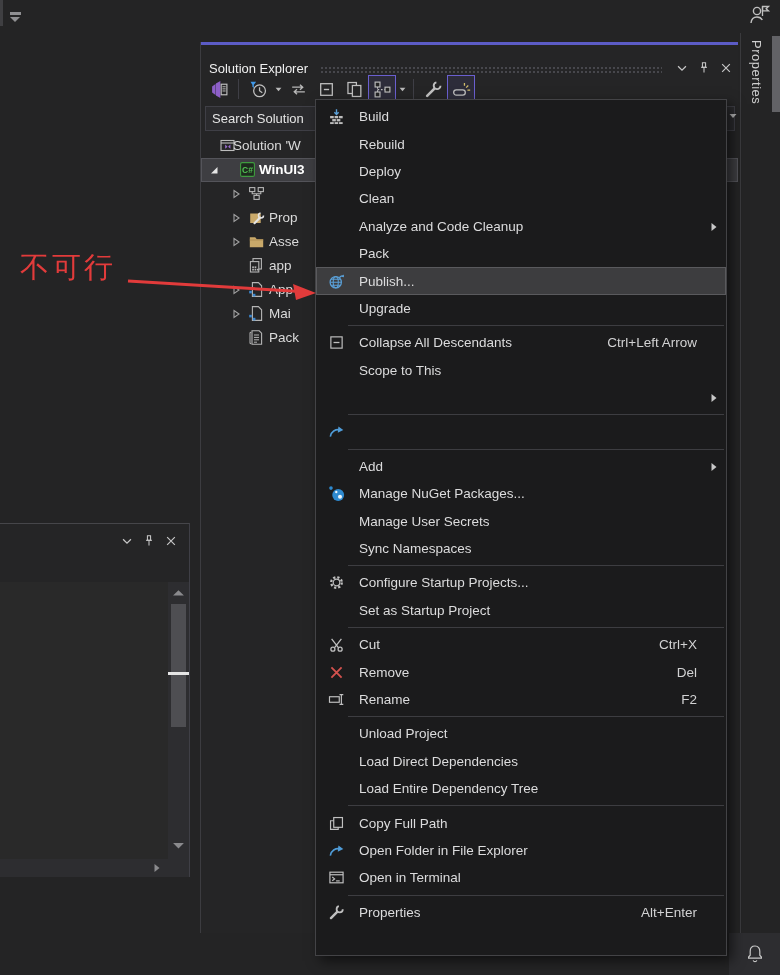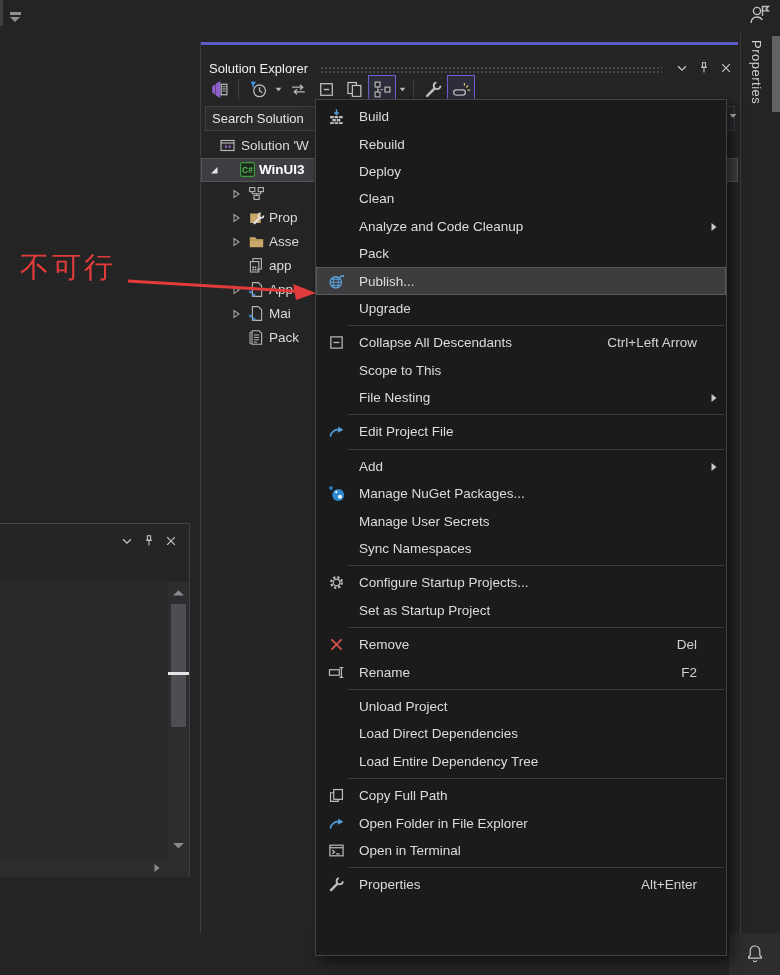--- a/index.html
+++ b/index.html
@@ -234,21 +234,21 @@
       </span>
     <div class="se-tree" id="se-tree">
         <div class="tree-row">
           <span class="tree-ico" style="left: 18px;">
             <svg viewBox="0 0 17 17">
               <rect x="2" y="3.5" width="13" height="10" fill="none" stroke="#bdbdbd" stroke-width="1.1"></rect>
               <path d="M2 6h13" stroke="#bdbdbd" stroke-width="1.1"></path>
               <path d="M6.2 7.6l2.3 2.1-2.3 2.1zM11.4 7.6L9.1 9.7l2.3 2.1z" fill="#9b6fd0"></path>
             </svg>
           </span>
-          <span class="tree-label" style="left: 40px;">Solution 'W</span>
+          <span class="tree-label" style="left: 32px;">Solution 'W</span>
         </div>
         <div class="tree-row selected">
           <span class="tree-arrow" style="left: 7px;">
             <svg viewBox="0 0 12 12">
               <path d="M9.5 3v6.5H3z" fill="#e6e6e6"></path>
             </svg>
           </span>
           <span class="tree-ico" style="left: 38px;">
             <svg viewBox="0 0 17 17">
               <rect x="1.6" y="1.6" width="13.8" height="13.8" rx="1.5" fill="#1e2a1e" stroke="#3f9c3f" stroke-width="1.1"></rect>
@@ -496,36 +496,34 @@
         </span>
         <span class="ctx-label">Collapse All Descendants</span>
         <span class="ctx-shortcut">Ctrl+Left Arrow</span>
       </div>
       <div class="ctx-item">
         <span class="ctx-icon"></span>
         <span class="ctx-label">Scope to This</span>
       </div>
       <div class="ctx-item">
         <span class="ctx-icon"></span>
-        <span class="ctx-label">File Nesting</span>
         <span class="ctx-sub">
           <svg viewBox="0 0 8 10">
             <path d="M1.5 1l5 4-5 4z" fill="#c8c8c8"></path>
           </svg>
         </span>
       </div>
       <div class="ctx-sep"></div>
       <div class="ctx-item">
         <span class="ctx-icon">
           <svg viewBox="0 0 16 16">
             <path d="M2.2 12.8C2.8 8 7 5.6 11.4 6.4" fill="none" stroke="#4f9cd8" stroke-width="1.5"></path>
             <path d="M9.8 3.2l4.6 3.4-5.2 2.6z" fill="#4f9cd8"></path>
           </svg>
         </span>
-        <span class="ctx-label">Edit Project File</span>
       </div>
       <div class="ctx-sep"></div>
       <div class="ctx-item">
         <span class="ctx-icon"></span>
         <span class="ctx-label">Add</span>
         <span class="ctx-sub">
           <svg viewBox="0 0 8 10">
             <path d="M1.5 1l5 4-5 4z" fill="#c8c8c8"></path>
           </svg>
         </span>
@@ -557,20 +555,31 @@
             <circle cx="8" cy="8" r="3.1" fill="none" stroke="#c0c0c0" stroke-width="1.1"></circle>
           </svg>
         </span>
         <span class="ctx-label">Configure Startup Projects...</span>
       </div>
       <div class="ctx-item">
         <span class="ctx-icon"></span>
         <span class="ctx-label">Set as Startup Project</span>
       </div>
       <div class="ctx-sep"></div>
+      <div class="ctx-item">
+        <span class="ctx-icon">
+          <svg viewBox="0 0 16 16">
+            <path d="M3.4 2.6l6.4 8.4M12.6 2.6L6.2 11" stroke="#c0c0c0" stroke-width="1.2" fill="none"></path>
+            <circle cx="4.6" cy="12.4" r="1.9" fill="none" stroke="#c0c0c0" stroke-width="1.2"></circle>
+            <circle cx="11.4" cy="12.4" r="1.9" fill="none" stroke="#c0c0c0" stroke-width="1.2"></circle>
+          </svg>
+        </span>
+        <span class="ctx-label">Cut</span>
+        <span class="ctx-shortcut">Ctrl+X</span>
+      </div>
       <div class="ctx-item">
         <span class="ctx-icon">
           <svg viewBox="0 0 16 16">
             <path d="M3.2 3.2l9.6 9.6M12.8 3.2L3.2 12.8" stroke="#d4524e" stroke-width="1.7"></path>
           </svg>
         </span>
         <span class="ctx-label">Remove</span>
         <span class="ctx-shortcut">Del</span>
       </div>
       <div class="ctx-item">

